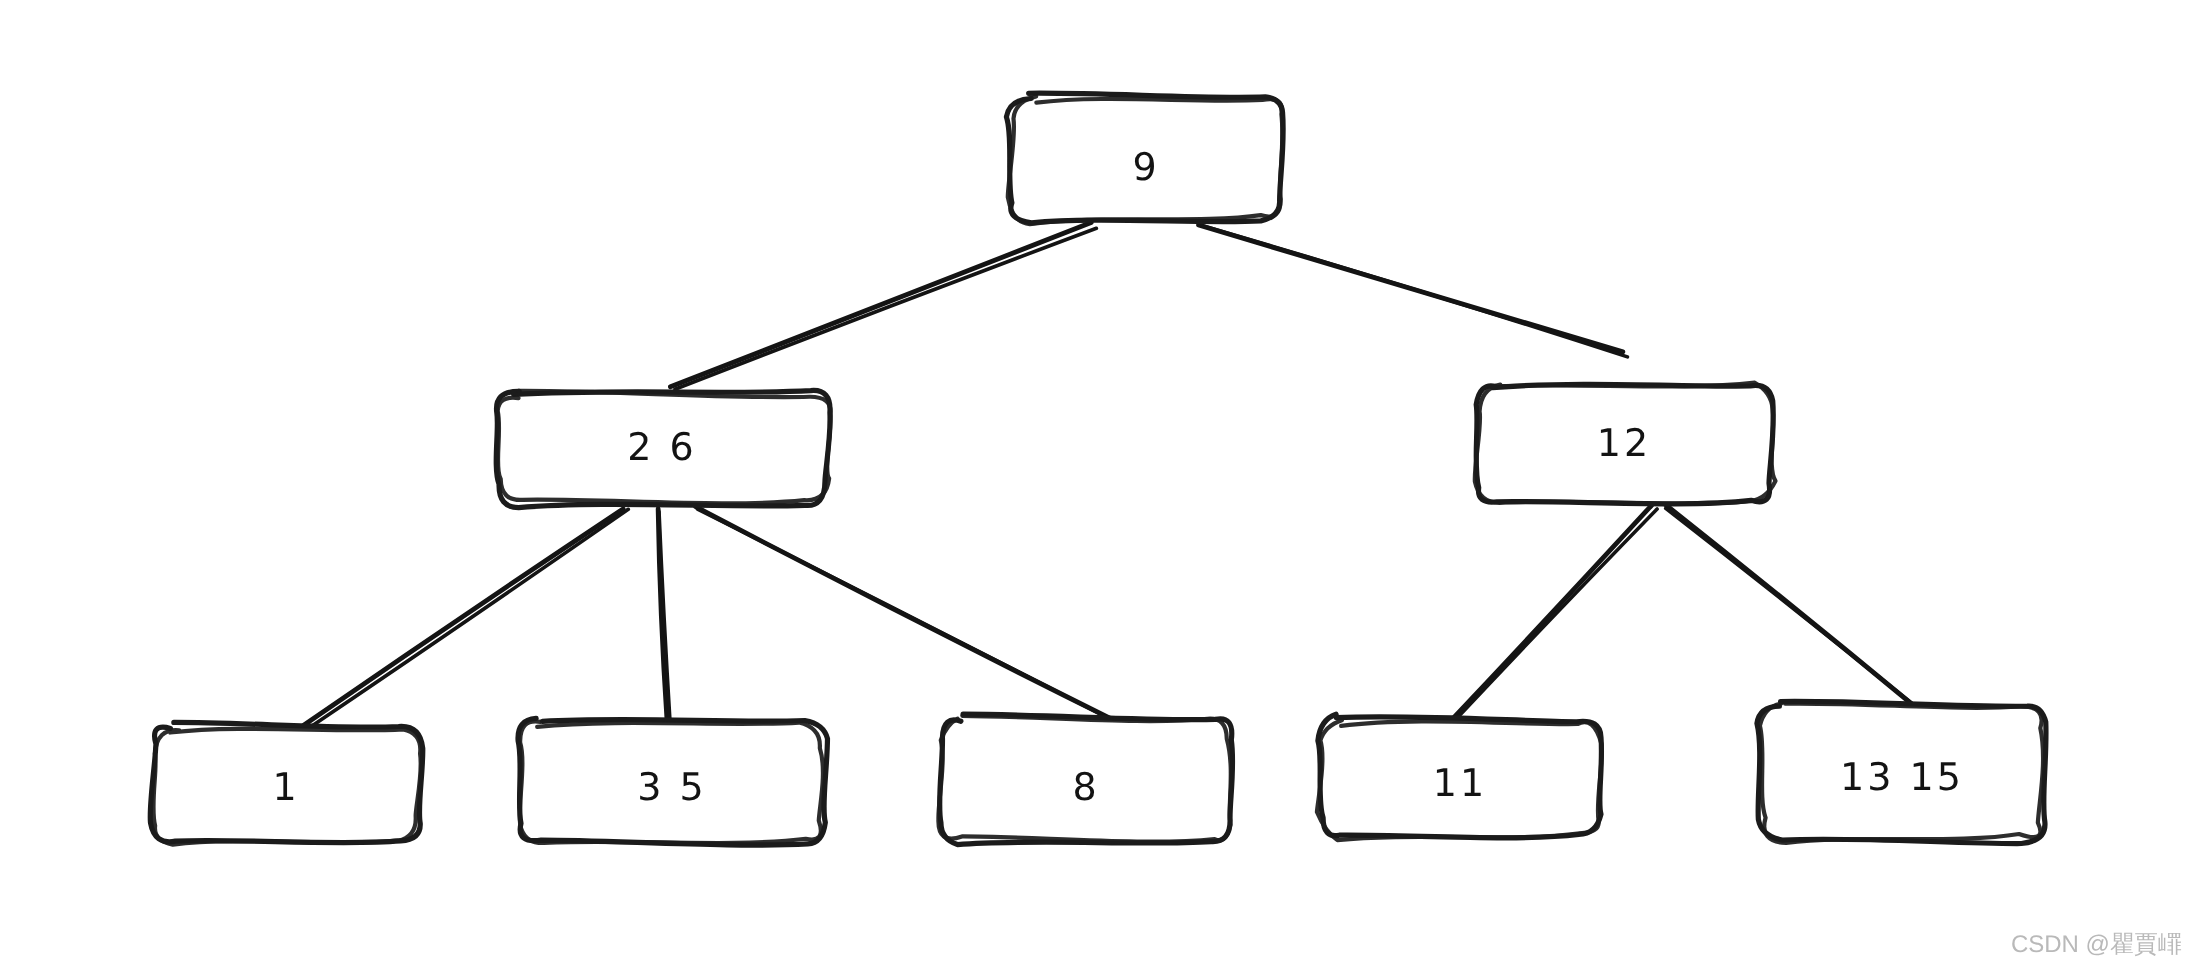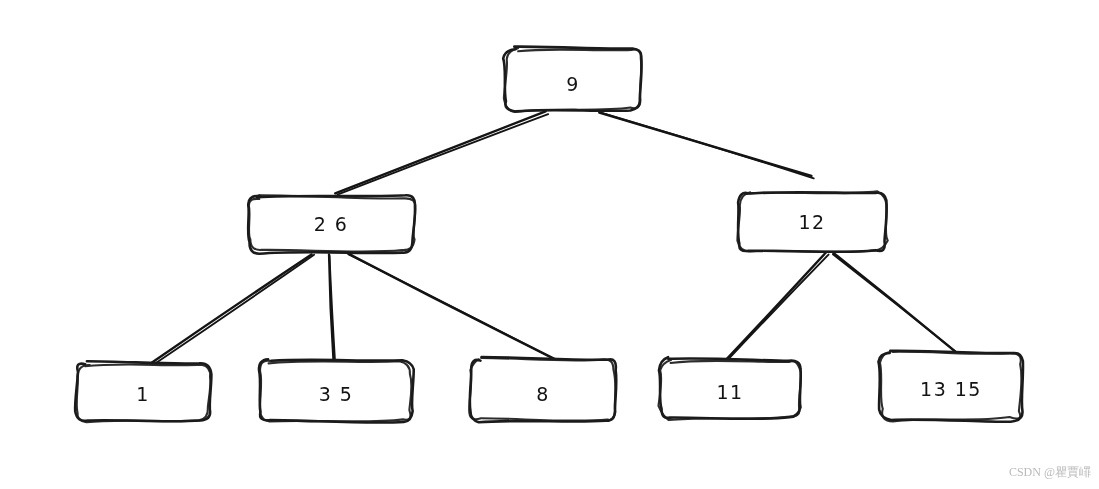--- a/index.html
+++ b/index.html
@@ -60,21 +60,21 @@
     font-size: 19px;
     fill: #131313;
     text-anchor: middle;
     dominant-baseline: middle;
     letter-spacing: 1.5px;
   }
   .watermark {
     position: absolute;
     right: 8px;
     bottom: 8px;
-    font-family: Liberation Serif, serif;
+    font-family: Liberation Sans, sans-serif;
     font-size: 12px;
     color: #b9b9b9;
     white-space: nowrap;
     user-select: none;
   }
 </style>
 </head>
 <body>
 
 <div id="canvas-root">

